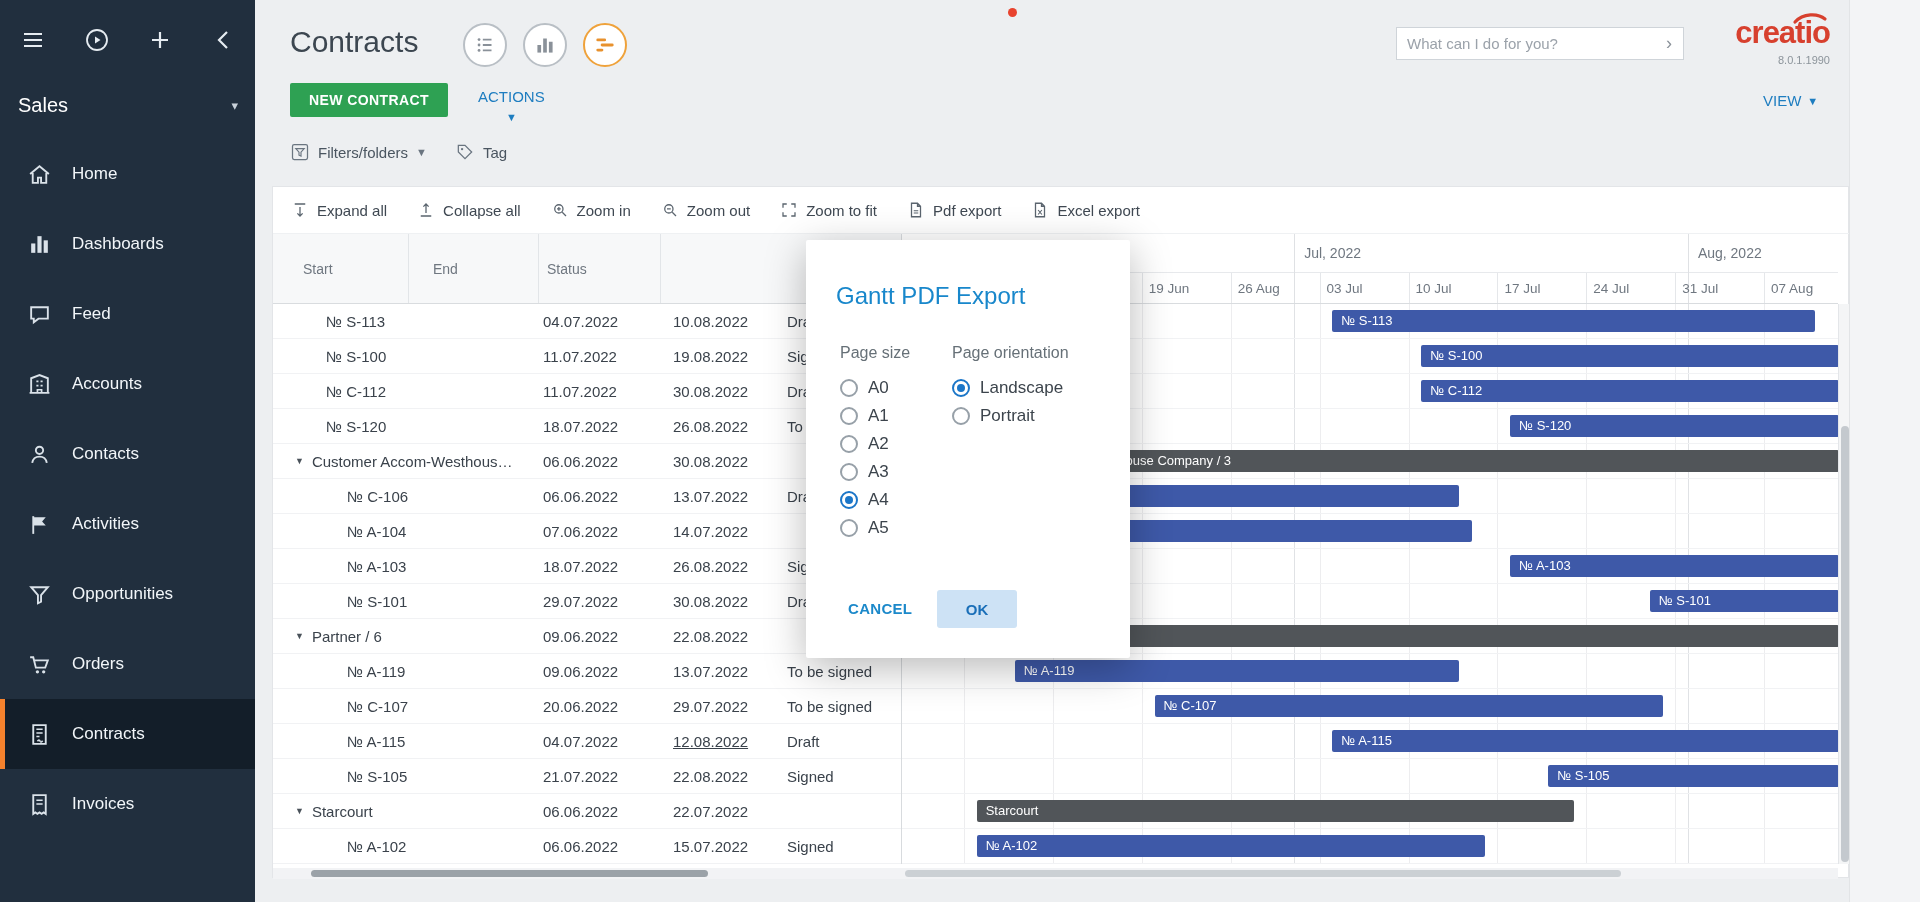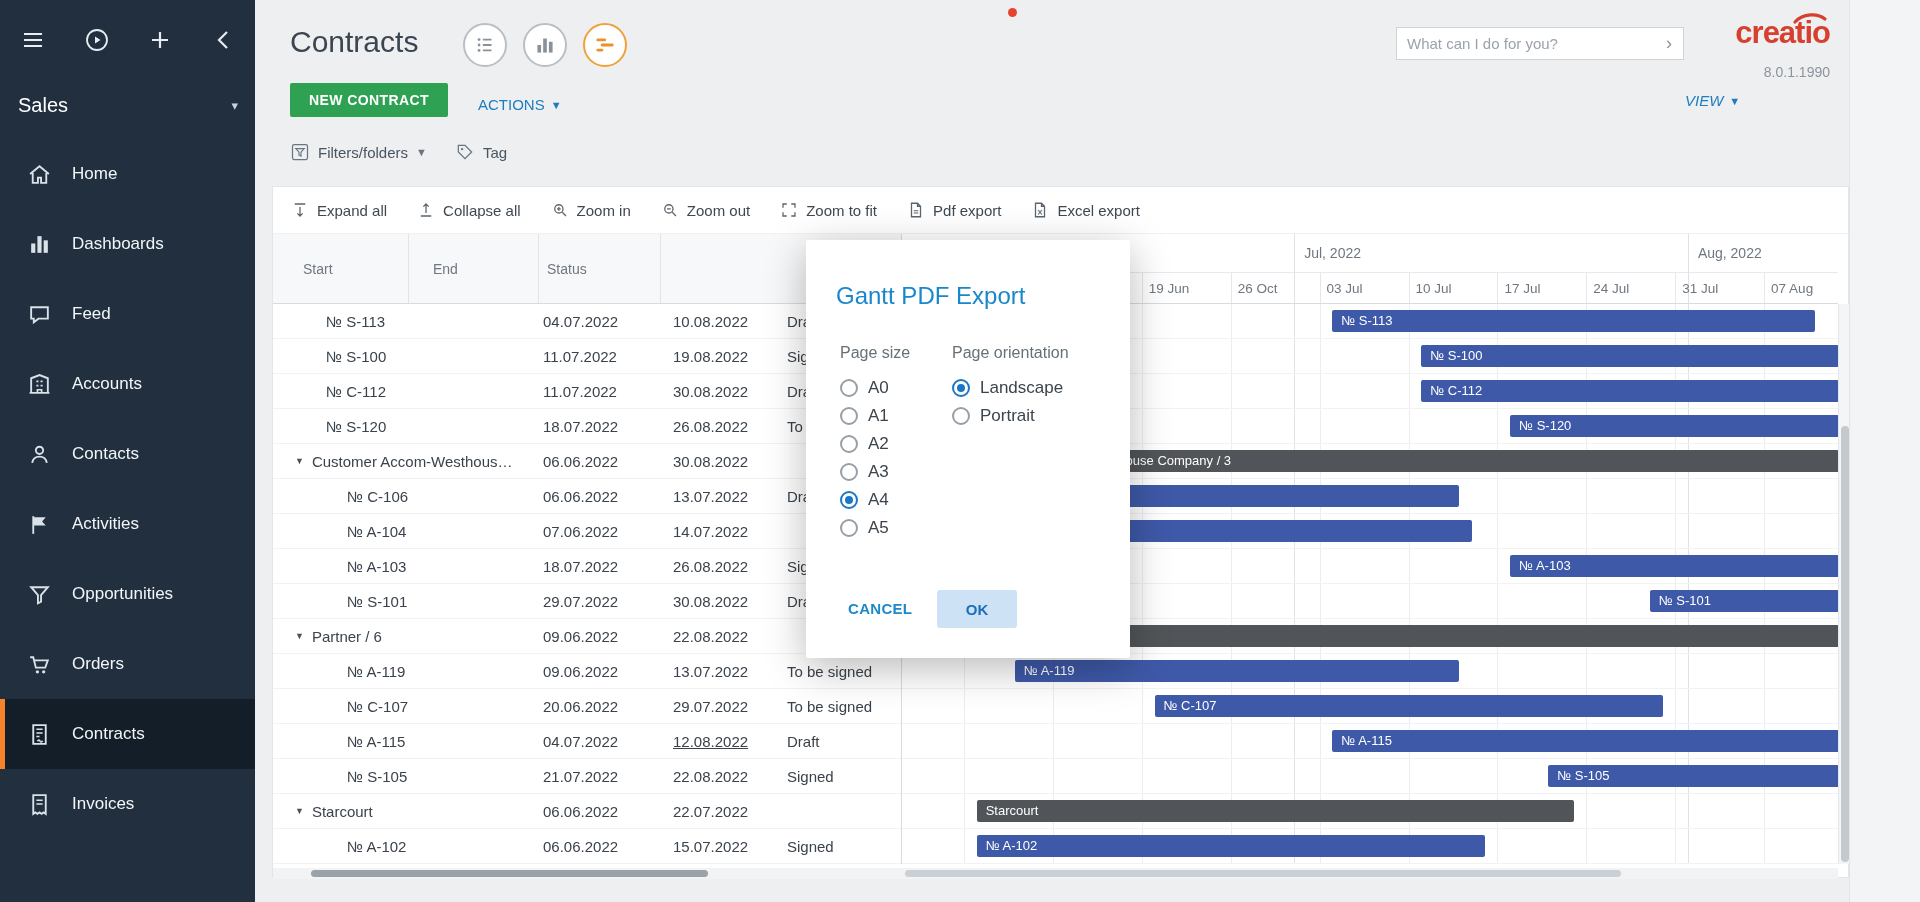--- a/index.html
+++ b/index.html
@@ -27,26 +27,26 @@
   .vbtn { width:44px; height:44px; border-radius:50%; border:2px solid #B9BFC5; background:#fff; display:flex; align-items:center; justify-content:center; color:#8A9199; cursor:pointer; }
   .vbtn svg { width:26px; height:26px; }
   .vbtn.active { border-color:#EFA23B; color:#E8912D; }
   .searchbox { position:absolute; left:1396px; top:27px; width:288px; height:33px; background:#fff; border:1px solid #CFD4D9; display:flex; align-items:center; }
   .searchbox input { flex:1; border:none; outline:none; font-size:15px; color:#3C4650; padding:0 10px; font-family:inherit; background:transparent; }
   .searchbox input::placeholder { color:#9BA2AA; }
   .searchbox .go { width:28px; text-align:center; color:#8A9199; font-size:18px; cursor:pointer; }
   .logo { position:absolute; left:1700px; top:18px; width:130px; text-align:right; }
   .logo .word { font-size:31px; font-weight:bold; color:#D7402E; letter-spacing:-1px; line-height:30px; }
   .logo .swoosh { position:absolute; right:2px; top:-7px; }
-  .logo .ver { font-size:14px; color:#8C949B; margin-top:16px; }
+  .logo .ver { font-size:11px; color:#8C949B; margin-top:6px; }
   .btn-new { position:absolute; left:290px; top:83px; width:158px; height:34px; background:#2EA153; color:#fff; font-size:14px; font-weight:bold; letter-spacing:.4px; display:flex; align-items:center; justify-content:center; cursor:pointer; border-radius:2px; }
   .bluelink { color:#1E7DC0; font-size:15px; cursor:pointer; display:flex; align-items:center; gap:6px; }
   .bluelink .caret { font-size:11px; }
-  .lnk-actions { position:absolute; left:478px; top:96px; }
-  .lnk-view { position:absolute; left:1685px; top:92px;font-style:italic; }
+  .lnk-actions { position:absolute; left:478px; top:88px;flex-direction:column; }
+  .lnk-view { position:absolute; left:1763px; top:92px; }
   .filters-row { position:absolute; left:290px; top:142px; display:flex; align-items:center; gap:8px; color:#4A5560; font-size:15px; }
   .filters-row .fico { width:20px; height:20px; color:#6A7580; }
   .filters-row .fico svg{ width:100%; height:100%; }
   .filters-row .caret { font-size:11px; color:#6A7580; }
   .tag-row { position:absolute; left:455px; top:142px; display:flex; align-items:center; gap:8px; color:#4A5560; font-size:15px; cursor:pointer; }
   .tag-row .fico { width:20px; height:20px; color:#6A7580; }
   .tag-row .fico svg{ width:100%; height:100%; }
   .rec-dot { position:absolute; left:1008px; top:8px; width:9px; height:9px; border-radius:50%; background:#E8432E; }
 
   
@@ -503,21 +503,21 @@
         <div class="month-row"></div>
         <div class="h-mline" style="left: 392.2px;"></div>
         <div class="month-label" style="left: 402.2px; text-align: center;">Jul, 2022</div>
         <div class="h-mline" style="left: 785.9px;"></div>
         <div class="month-label" style="left: 795.9px;">Aug, 2022</div>
         <div class="h-vline" style="left: 62px; top: 39px; height: 31px;"></div>
         <div class="h-vline" style="left: 150.9px; top: 39px; height: 31px;"></div>
         <div class="h-vline" style="left: 239.8px; top: 39px; height: 31px;"></div>
         <div class="week-label" style="left: 246.8px;">19 Jun</div>
         <div class="h-vline" style="left: 328.7px; top: 39px; height: 31px;"></div>
-        <div class="week-label" style="left: 335.7px;">26 Oct</div>
+        <div class="week-label" style="left: 335.7px;">26 Aug</div>
         <div class="h-vline" style="left: 417.6px; top: 39px; height: 31px;"></div>
         <div class="week-label" style="left: 424.6px;">03 Jul</div>
         <div class="h-vline" style="left: 506.5px; top: 39px; height: 31px;"></div>
         <div class="week-label" style="left: 513.5px;">10 Jul</div>
         <div class="h-vline" style="left: 595.4px; top: 39px; height: 31px;"></div>
         <div class="week-label" style="left: 602.4px;">17 Jul</div>
         <div class="h-vline" style="left: 684.3px; top: 39px; height: 31px;"></div>
         <div class="week-label" style="left: 691.3px;">24 Jul</div>
         <div class="h-vline" style="left: 773.2px; top: 39px; height: 31px;"></div>
         <div class="week-label" style="left: 780.2px;">31 Jul</div>

